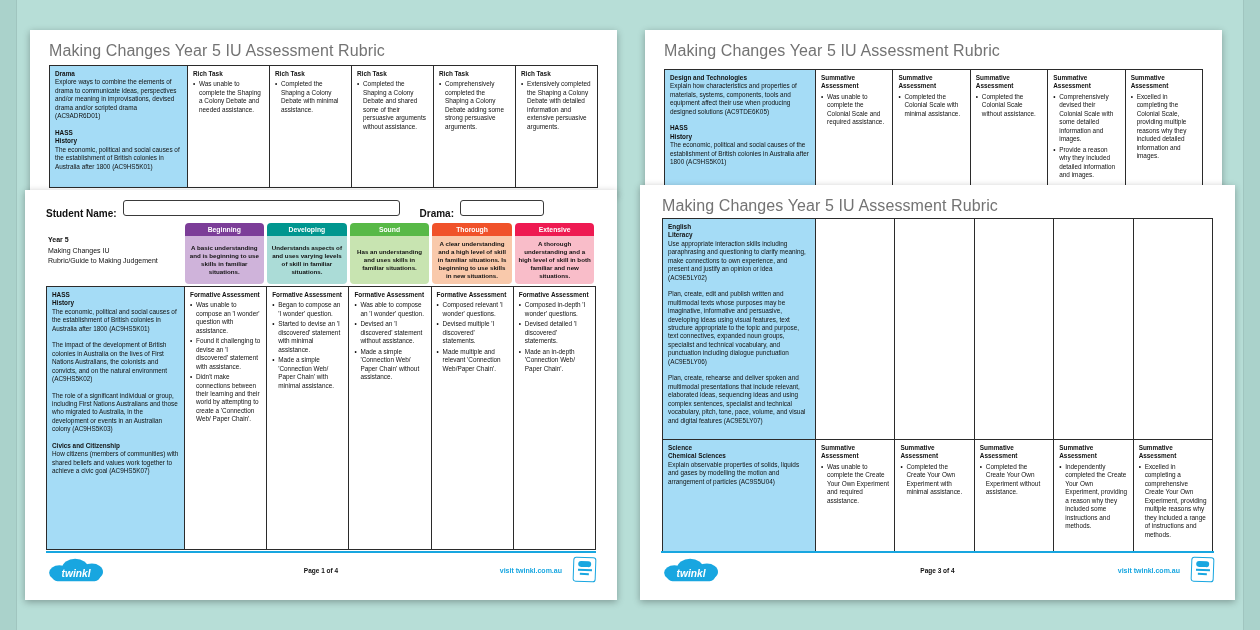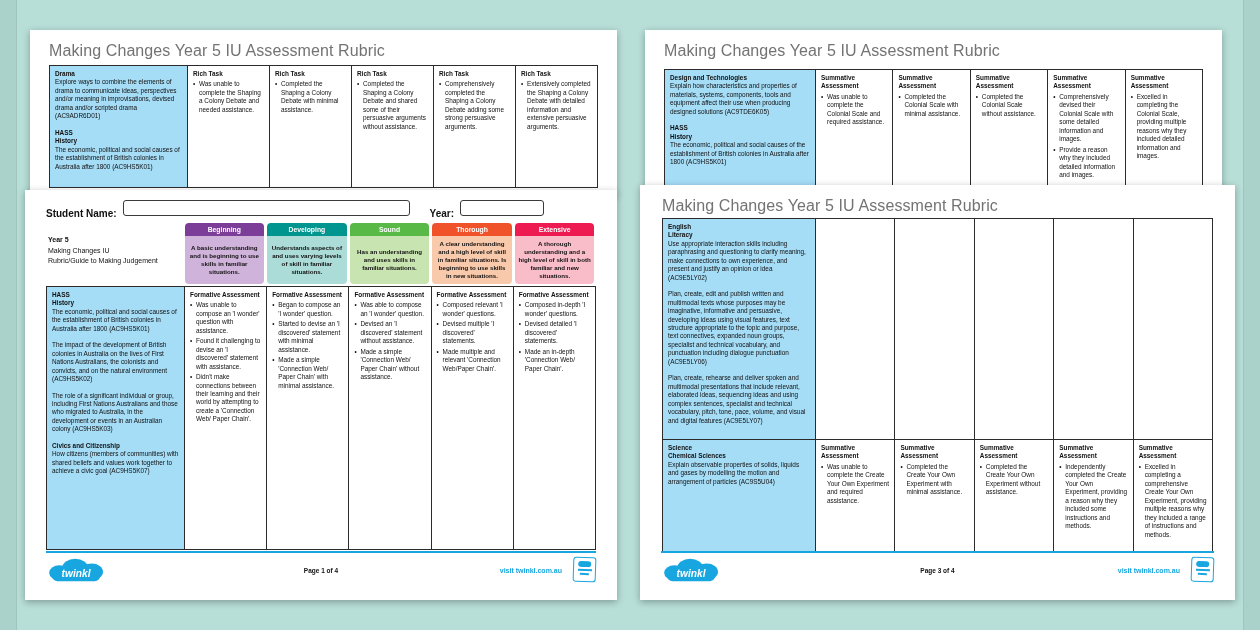--- a/index.html
+++ b/index.html
@@ -117,21 +117,21 @@
       <div class="b">Rich Task</div>
       <div class="bl">Extensively completed the Shaping a Colony Debate with detailed information and extensive persuasive arguments.</div>
     </div>
   </div>
 </section>
 
 <section class="page" id="left-front">
   <div class="srow">
     <span class="slabel">Student Name:</span>
     <input class="sinput" type="text" style="">
-    <span class="slabel">Year:</span>
+    <span class="slabel">Drama:</span>
     <input class="dinput" type="text" style="">
   </div>
 
   <div class="band">
     <div class="info">
       <div class="b">Year 5</div>
       <div>Making Changes IU</div>
       <div>Rubric/Guide to Making Judgement</div>
     </div>
     <div class="lvl lv0">

